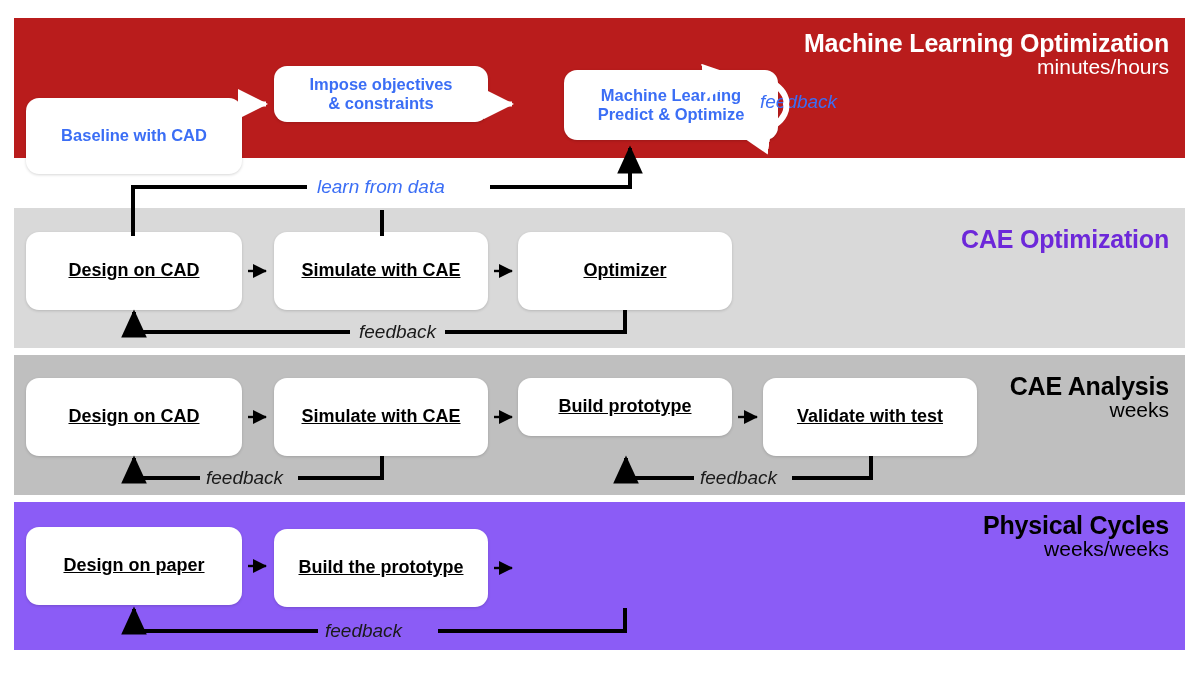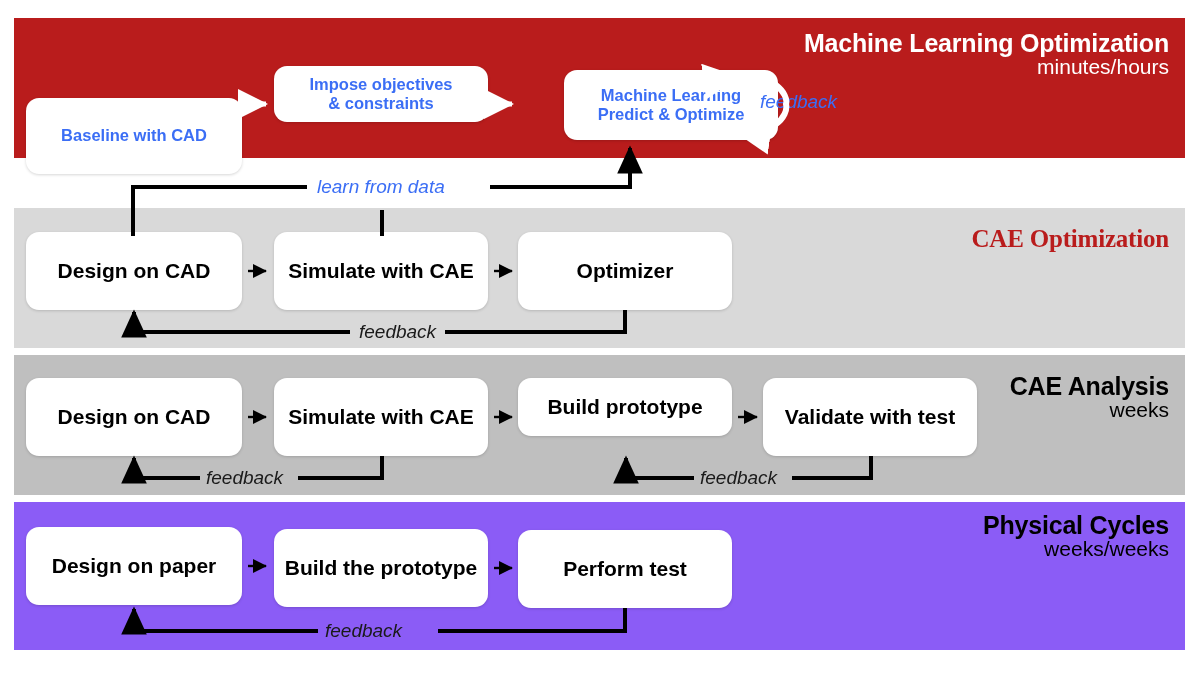--- a/index.html
+++ b/index.html
@@ -22,21 +22,21 @@
 
   
   .node{
     position:absolute;background:#ffffff;border-radius:13px;
     display:flex;align-items:center;justify-content:center;
     text-align:center;line-height:1.18;
     box-shadow:0 1px 3px rgba(0,0,0,0.16);
   }
   .node span{display:block;}
   .node.blue span{color:#3b6ef5;font-weight:bold;font-size:16.5px;}
-  .node.dark span{color:#000000;font-weight:bold;font-size:21px;}
+  .node.dark span{color:#000000;font-weight:bold;font-size:18px;text-decoration:underline;}
 
   
   #wires{position:absolute;left:0;top:0;width:1200px;height:675px;pointer-events:none;}
 
   
   .lbl{
     position:absolute;font-style:italic;font-size:19px;white-space:nowrap;
   }
   .lbl.dark{color:#1a1a1a;}
   .lbl.blue{color:#3b6ef5;}
@@ -65,21 +65,21 @@
   <div class="node blue" style="left:520px;top:70px;width:214px;height:70px;flex-direction:column;margin-left:44px;">
     <span>Machine Learning</span>
     <span>Predict &amp; Optimize</span>
   </div>
 
   <div class="lbl blue" style="left:760px;top:91px;">feedback</div>
 
   <div class="lbl blue" style="left:317px;top:176px;">learn from data</div>
 
   <div class="band" style="top:208px;height:140px;background:#d9d9d9;">
-    <div class="band-title" style="top:18px;color:#b91c1c;font-family:Liberation Serif, serif;">
+    <div class="band-title" style="top:18px;color:#6d28d9;">
       <span class="t1">CAE Optimization</span>
     </div>
   </div>
 
   <div class="node dark" style="left:26px;top:232px;width:216px;height:78px;">
     <span>Design on CAD</span>
   </div>
 
   <div class="node dark" style="left:274px;top:232px;width:214px;height:78px;">
     <span>Simulate with CAE</span>
@@ -125,23 +125,20 @@
   </div>
 
   <div class="node dark" style="left:26px;top:527px;width:216px;height:78px;">
     <span>Design on paper</span>
   </div>
 
   <div class="node dark" style="left:274px;top:529px;width:214px;height:78px;">
     <span>Build the prototype</span>
   </div>
 
-  <div class="node dark" style="left:518px;top:530px;width:214px;height:78px;">
-    <span>Perform test</span>
-  </div>
 
   <div class="lbl dark" style="left:325px;top:620px;">feedback</div>
 
   <svg id="wires" viewBox="0 0 1200 675">
     <defs>
       <marker id="ahW" markerWidth="7" markerHeight="7" refX="5.6" refY="3" orient="auto" markerUnits="strokeWidth">
         <path d="M0,0 L6,3 L0,6 z" fill="#ffffff"></path>
       </marker>
       <marker id="ahB" markerWidth="7" markerHeight="7" refX="5.6" refY="3" orient="auto" markerUnits="strokeWidth">
         <path d="M0,0 L6,3 L0,6 z" fill="#000000"></path>

